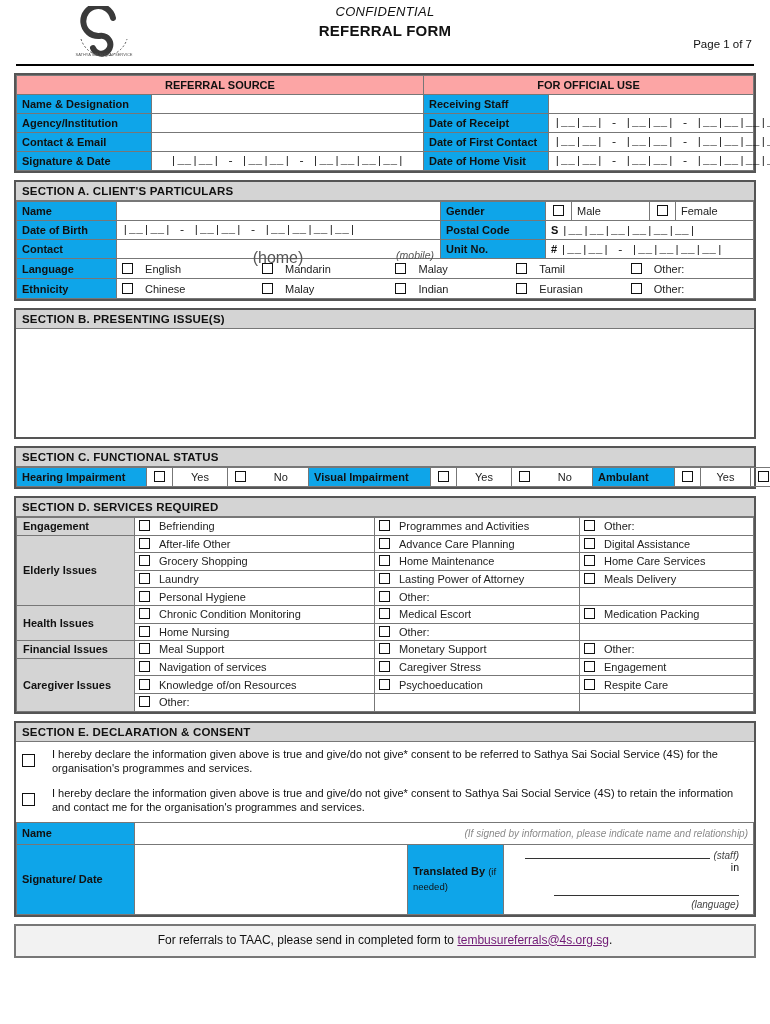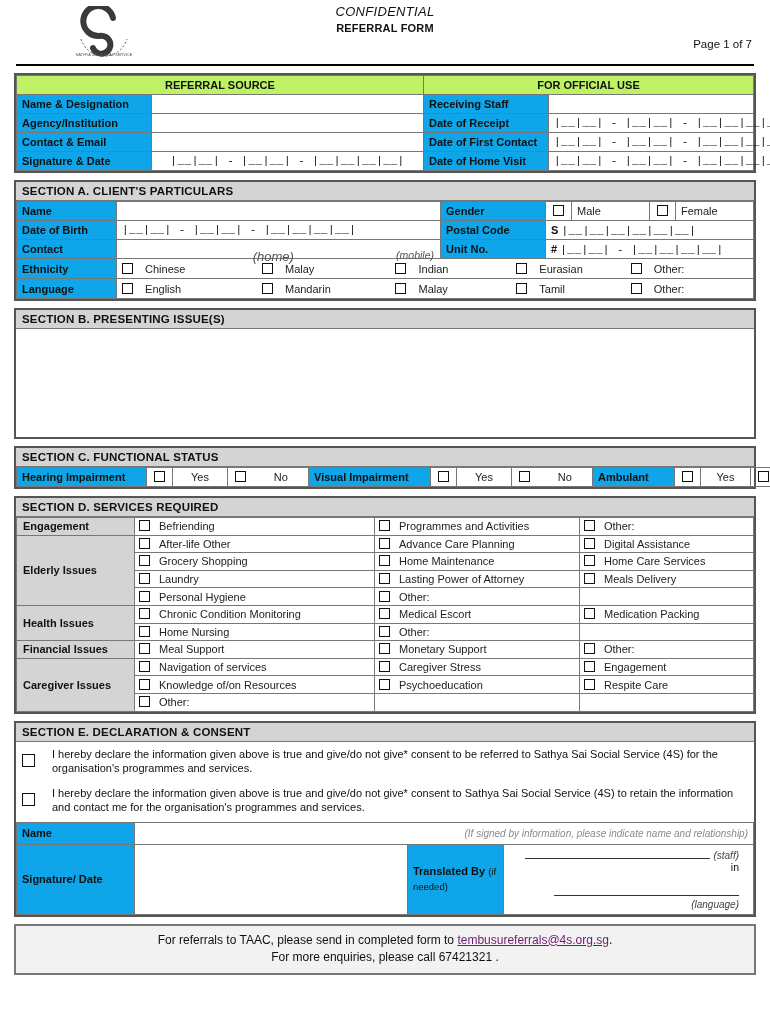--- a/index.html
+++ b/index.html
@@ -12,30 +12,30 @@
     position:relative;
     overflow:hidden;
   }
   .page { width:770px; height:1024px; position:relative; padding:0 14px; }
 
   
   .hdr { position:relative; height:62px; }
   .logo { position:absolute; left:55px; top:6px; width:70px; height:54px; }
   .hdr-center { text-align:center; padding-top:4px; }
   .conf { font-style:italic; font-size:13px; letter-spacing:.3px; }
-  .ttl { font-weight:bold; font-size:11px; letter-spacing:.2px; margin-top:3px; }
+  .ttl { font-weight:bold; font-size:15px; letter-spacing:.2px; margin-top:3px; }
   .pageno { position:absolute; right:4px; top:38px; font-size:11.5px; }
   .hrule { border-top:2px solid #000; margin:2px 2px 7px 2px; }
 
   
   table.f { width:100%; border-collapse:collapse; table-layout:fixed; }
   table.f td { border:1px solid #777; padding:0 5px; font-size:11px; height:19px; vertical-align:middle; }
   .outer { border:2px solid #555; margin-bottom:7px; }
   .gr { background:#0ea5e9; font-weight:bold; }
-  .hdrow td { background:#bef264; font-weight:bold; text-align:center; font-size:11.5px; height:21px; }
+  .hdrow td { background:#fca5a5; font-weight:bold; text-align:center; font-size:11.5px; height:21px; }
   .sec-title { background:#d4d4d4; font-weight:bold; font-size:11.5px; padding:3px 6px; border-bottom:1px solid #777; letter-spacing:.2px; }
 
   .dateln { font-family:"Liberation Mono", monospace; font-size:11px; letter-spacing:.5px; white-space:nowrap; }
   .ctr { text-align:center; }
 
   
   .cb { display:inline-block; width:11px; height:11px; border:1.4px solid #111; background:#fff; vertical-align:-1px; }
   .cbcell { width:26px; text-align:center; padding:0 !important; }
   .lbl { font-size:11px; color:#222; }
 
@@ -153,27 +153,50 @@
         <td class="dateln">|__|__| - |__|__| - |__|__|__|__|</td>
         <td class="gr">Postal Code</td>
         <td colspan="4">
           <b>S</b>
           <span class="dateln">|__|__|__|__|__|__|</span>
         </td>
       </tr>
       <tr>
         <td class="gr">Contact</td>
         <td style="position:relative">
-          <span style="position:absolute;left:42%;font-style:italic;color:#555;font-size:13px">(home)</span>
+          <span style="position:absolute;left:42%;color:#555;font-size:16px">(home)</span>
           <span style="position:absolute;right:6px;font-style:italic;color:#555;font-size:10.5px">(mobile)</span>
         </td>
         <td class="gr">Unit No.</td>
         <td colspan="4">
           <b>#</b>
           <span class="dateln">|__|__| - |__|__|__|__|</span>
+        </td>
+      </tr>
+      <tr>
+        <td class="gr">Language</td>
+        <td colspan="6" style="padding:0">
+          <table class="f" style="border:none">
+            <colgroup>
+                  <col style="width:22%">
+                  <col style="width:21%">
+                  <col style="width:19%">
+                  <col style="width:18%">
+                  <col>
+                </colgroup>
+            <tbody>
+                  <tr>
+              <td style="border:none"><span class="cb"></span> <span class="lbl" style="margin-left:9px">English</span></td>
+              <td style="border:none"><span class="cb"></span> <span class="lbl" style="margin-left:9px">Mandarin</span></td>
+              <td style="border:none"><span class="cb"></span> <span class="lbl" style="margin-left:9px">Malay</span></td>
+              <td style="border:none"><span class="cb"></span> <span class="lbl" style="margin-left:9px">Tamil</span></td>
+              <td style="border:none"><span class="cb"></span> <span class="lbl" style="margin-left:9px">Other:</span></td>
+            </tr>
+          </tbody>
+              </table>
         </td>
       </tr>
       <tr>
         <td class="gr">Ethnicity</td>
         <td colspan="6" style="padding:0">
           <table class="f" style="border:none">
             <colgroup>
                   <col style="width:22%">
                   <col style="width:21%">
                   <col style="width:19%">
@@ -185,43 +208,20 @@
               <td style="border:none"><span class="cb"></span> <span class="lbl" style="margin-left:9px">Chinese</span></td>
               <td style="border:none"><span class="cb"></span> <span class="lbl" style="margin-left:9px">Malay</span></td>
               <td style="border:none"><span class="cb"></span> <span class="lbl" style="margin-left:9px">Indian</span></td>
               <td style="border:none"><span class="cb"></span> <span class="lbl" style="margin-left:9px">Eurasian</span></td>
               <td style="border:none"><span class="cb"></span> <span class="lbl" style="margin-left:9px">Other:</span></td>
             </tr>
           </tbody>
               </table>
         </td>
       </tr>
-      <tr>
-        <td class="gr">Language</td>
-        <td colspan="6" style="padding:0">
-          <table class="f" style="border:none">
-            <colgroup>
-                  <col style="width:22%">
-                  <col style="width:21%">
-                  <col style="width:19%">
-                  <col style="width:18%">
-                  <col>
-                </colgroup>
-            <tbody>
-                  <tr>
-              <td style="border:none"><span class="cb"></span> <span class="lbl" style="margin-left:9px">English</span></td>
-              <td style="border:none"><span class="cb"></span> <span class="lbl" style="margin-left:9px">Mandarin</span></td>
-              <td style="border:none"><span class="cb"></span> <span class="lbl" style="margin-left:9px">Malay</span></td>
-              <td style="border:none"><span class="cb"></span> <span class="lbl" style="margin-left:9px">Tamil</span></td>
-              <td style="border:none"><span class="cb"></span> <span class="lbl" style="margin-left:9px">Other:</span></td>
-            </tr>
-          </tbody>
-              </table>
-        </td>
-      </tr>
     </tbody>
       </table>
   </div>
 
   <div class="outer">
     <div class="sec-title">SECTION B. PRESENTING ISSUE(S)</div>
     <div class="bigbox"></div>
   </div>
 
   <div class="outer">
@@ -384,16 +384,15 @@
             <i style="font-size:10px;color:#444">(language)</i>
           </div>
         </td>
       </tr>
     </tbody>
       </table>
   </div>
 
   <div class="note">
     <span>For referrals to TAAC, please send in completed form to </span><span class="mail">tembusureferrals@4s.org.sg</span><span>.</span><br>
-    <span>For more enquiries, please call 67421321 .</span>
   </div>
 
 </div>
 
 </body></html>

